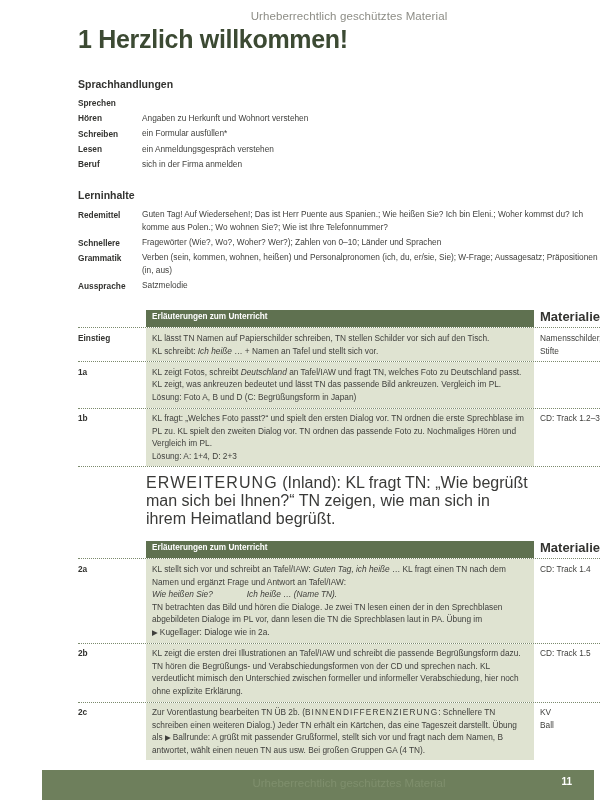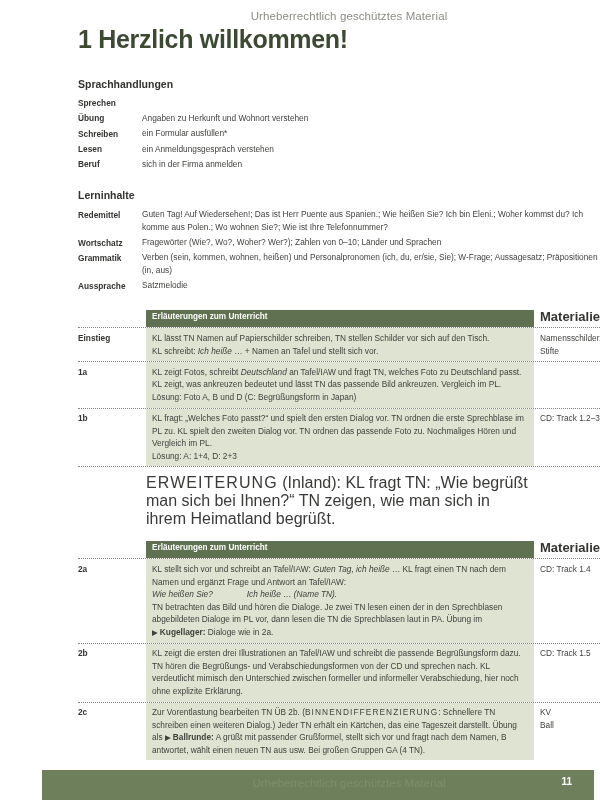--- a/index.html
+++ b/index.html
@@ -162,21 +162,21 @@
   .t-row .c-mat {
     flex: 1;
     font-size: 8.3px;
     line-height: 1.52;
     color: #3f3f3c;
     padding: 3.5px 0 4px 6px;
     box-sizing: border-box;
   }
 
   .c-main i { font-style: italic; text-align: right; }
-  .c-main b { font-weight: bold; }
+  .c-main b { font-weight: normal; }
   .c-main .spaced { letter-spacing: 1.1px; }
   .c-main .tab-gap { display: inline-block; width: 34px; }
   .c-main .arrow { font-size: 7.5px; }
 
   .sub-para {
     display: flex;
   }
   .sub-para .c-label { flex: 0 0 68px; }
   .sub-para .c-main {
     flex: 0 0 388px;
@@ -228,21 +228,21 @@
   <div class="content">
 
     <h1 class="chapter-title">1 Herzlich willkommen!</h1>
 
     <div class="section-heading">Sprachhandlungen</div>
     <div class="def-list">
       <div class="def-row">
         <div class="def-term">Sprechen</div>
       </div>
       <div class="def-row">
-        <div class="def-term">Übung</div>
+        <div class="def-term">Hören</div>
         <div class="def-desc">Angaben zu Herkunft und Wohnort verstehen</div>
       </div>
       <div class="def-row">
         <div class="def-term">Schreiben</div>
         <div class="def-desc">ein Formular ausfüllen*</div>
       </div>
       <div class="def-row">
         <div class="def-term">Lesen</div>
         <div class="def-desc">ein Anmeldungsgespräch verstehen</div>
       </div>
@@ -252,21 +252,21 @@
       </div>
     </div>
 
     <div class="section-heading">Lerninhalte</div>
     <div class="def-list">
       <div class="def-row">
         <div class="def-term">Redemittel</div>
         <div class="def-desc">Guten Tag! Auf Wiedersehen!; Das ist Herr Puente aus Spanien.; Wie heißen Sie? Ich bin Eleni.; Woher kommst du? Ich komme aus Polen.; Wo wohnen Sie?; Wie ist Ihre Telefonnummer?</div>
       </div>
       <div class="def-row">
-        <div class="def-term">Wortschatz</div>
+        <div class="def-term">Schnellere</div>
         <div class="def-desc">Fragewörter (Wie?, Wo?, Woher? Wer?); Zahlen von 0–10; Länder und Sprachen</div>
       </div>
       <div class="def-row">
         <div class="def-term">Grammatik</div>
         <div class="def-desc">Verben (sein, kommen, wohnen, heißen) und Personalpronomen (ich, du, er/sie, Sie); W-Frage; Aussagesatz; Präpositionen (in, aus)</div>
       </div>
       <div class="def-row">
         <div class="def-term">Aussprache</div>
         <div class="def-desc">Satzmelodie</div>
       </div>

